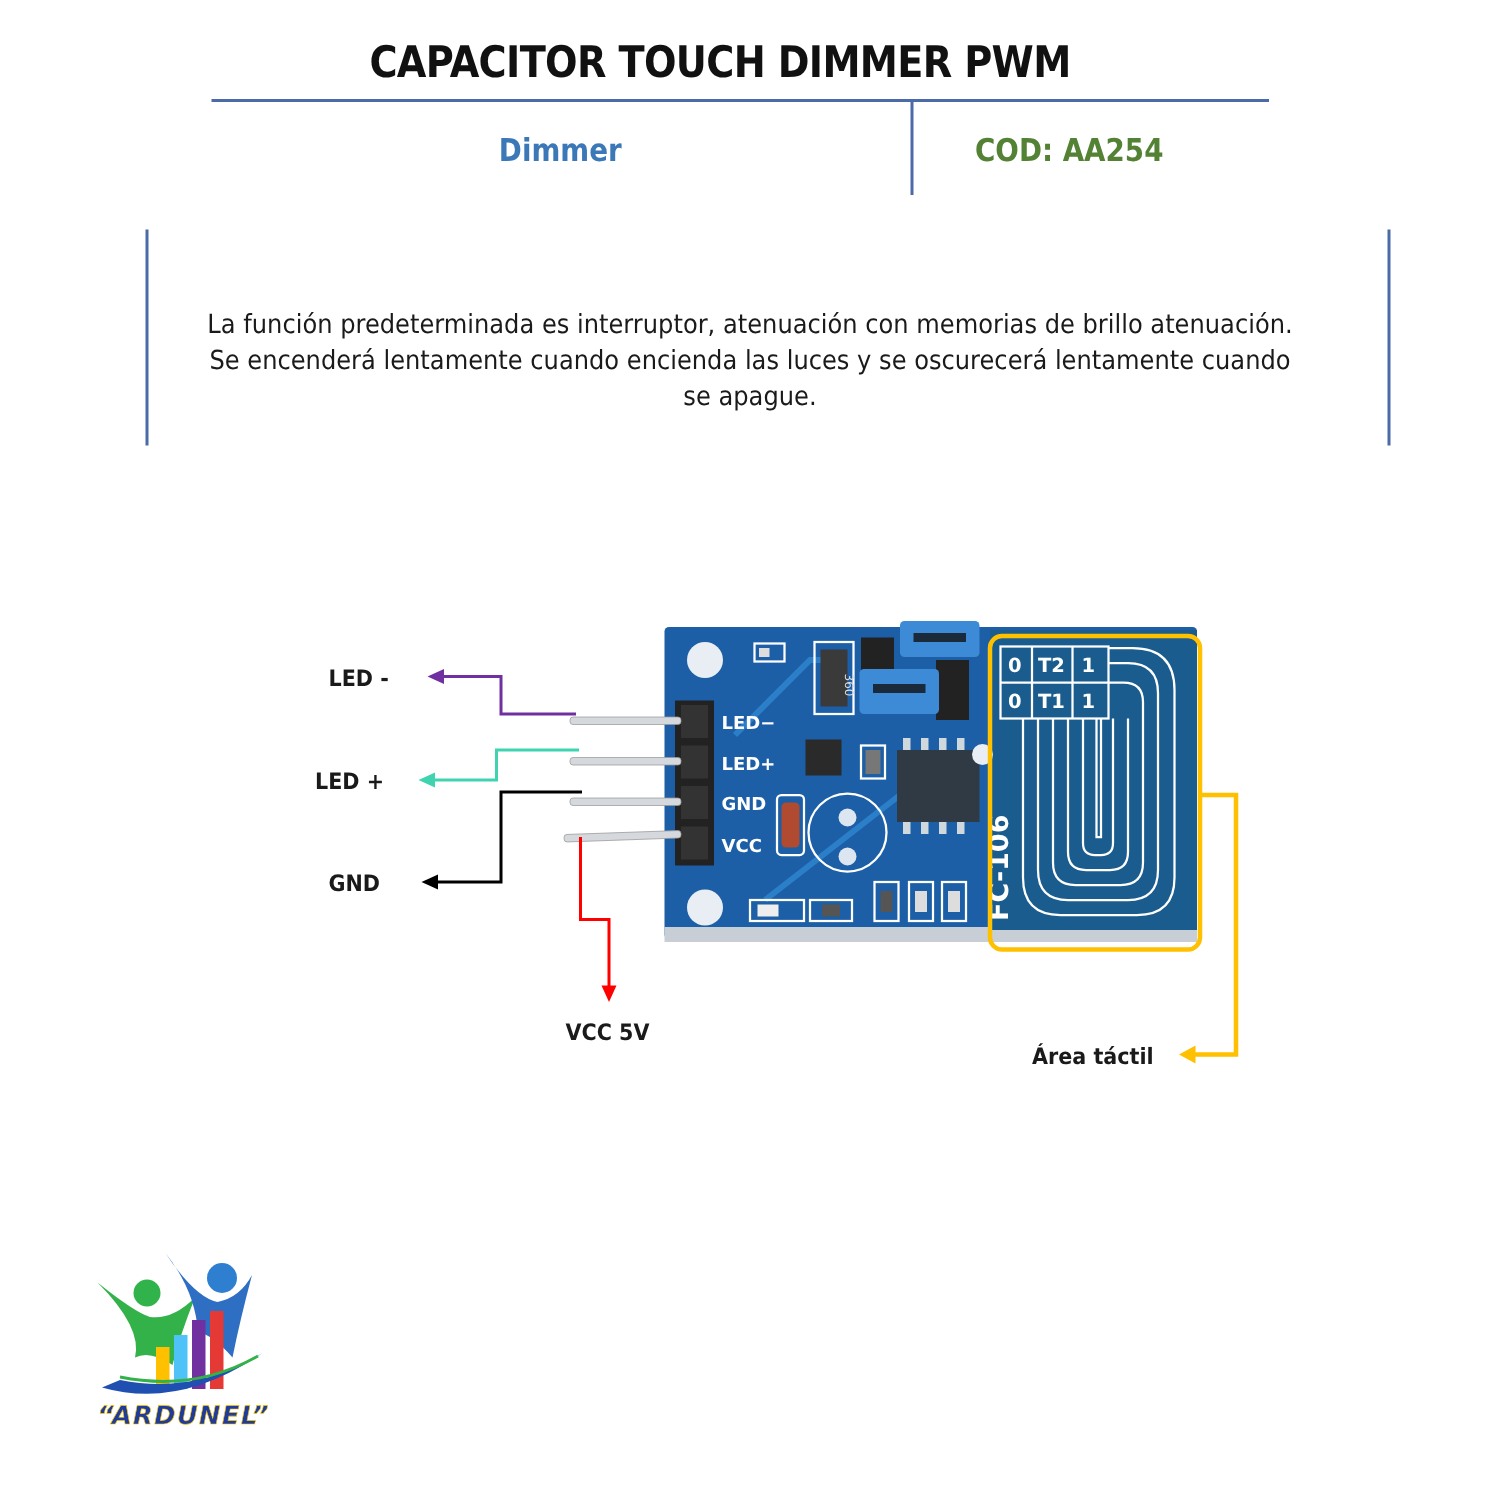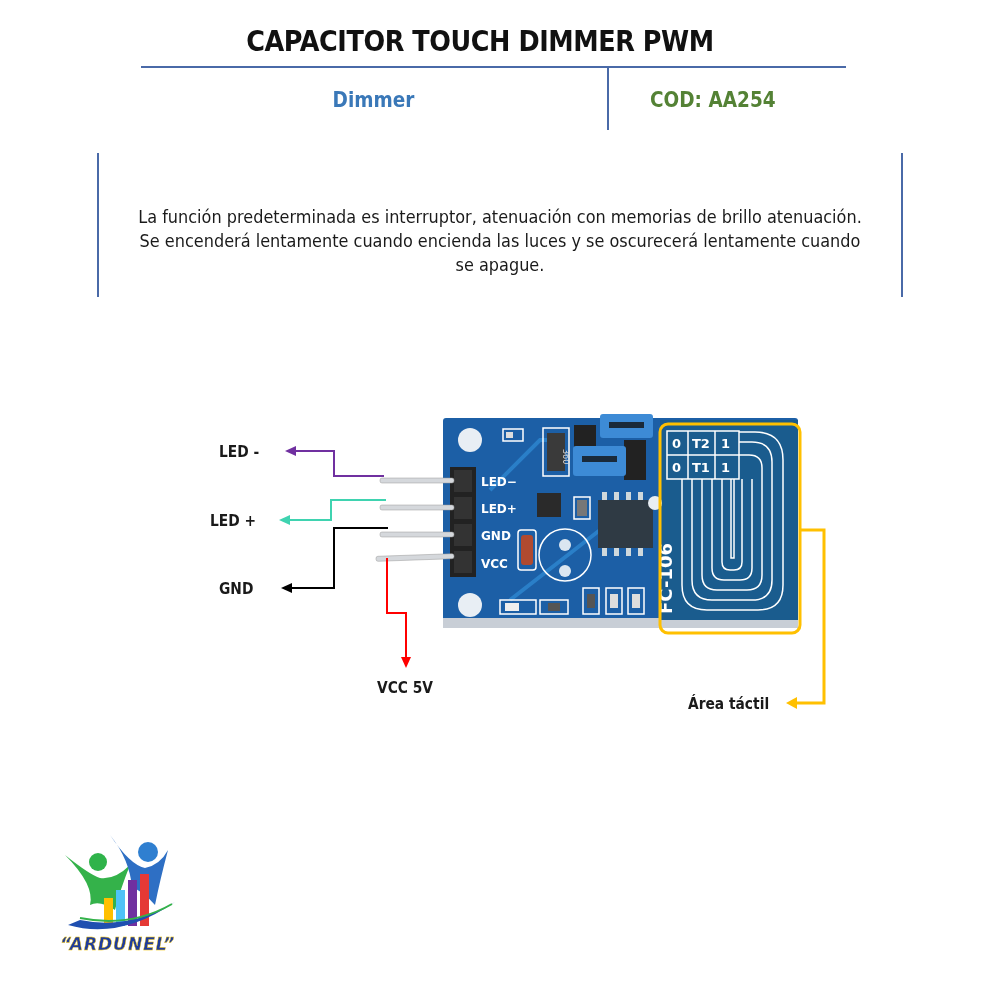--- a/index.html
+++ b/index.html
@@ -2,26 +2,26 @@
 <html><head>
   <meta charset="utf-8">
   <style>
     html, body { margin: 0; padding: 0; background: #ffffff; }
     body { width: 1000px; height: 1000px; position: relative; overflow: hidden; font-family: "DejaVu Sans", sans-serif; }
     .title { position: absolute; left: 0; top: 24px; width: 960px; text-align: center; font-family: "DejaVu Sans", sans-serif; font-weight: bold; font-size: 29px; letter-spacing: -0.5px; color: #111; transform: scaleX(0.88); transform-origin: 480px 0; }
     .hline { position: absolute; left: 141px; top: 66px; width: 705px; height: 2px; background: #4a6aa8; }
     .vline-top { position: absolute; left: 607px; top: 67px; width: 2px; height: 63px; background: #4a6aa8; }
     .subtitle-left { position: absolute; left: 140px; width: 467px; top: 88px; text-align: center; font-weight: bold; font-size: 21px; color: #3a78b8; transform: scaleX(0.88); }
     .subtitle-right { position: absolute; left: 650px; top: 88px; font-weight: bold; font-size: 21px; color: #548235; transform: scaleX(0.88); transform-origin: 0 0; }
-    .desc-box { position: absolute; left: 97px; top: 153px; width: 802px; height: 144px; border-left: 2px solid #4a6aa8; border-right: 2px solid #4a6aa8; }
+    .desc-box { position: absolute; left: 97px; top: 153px; width: 802px; height: 144px; border-left: 2px solid #4a6aa8; border-right: 2px solid #4a6aa8; padding-left: 24px; }
     .desc { position: absolute; left: 0; top: 52px; width: 802px; text-align: center; font-size: 17.5px; line-height: 24px; color: #1a1a1a; transform: scaleX(0.92); transform-origin: 401px 0; }
     .label { position: absolute; font-weight: bold; font-size: 15px; color: #1a1a1a; transform: scaleX(0.92); transform-origin: 0 0; }
     svg.diagram { position: absolute; left: 0; top: 0; }
     .logo { position: absolute; left: 60px; top: 830px; width: 120px; height: 135px; }
-    .logo-text { position: absolute; left: 0; top: 104px; width: 120px; text-align: left; font-family: "DejaVu Sans", sans-serif; font-weight: bold; font-style: italic; font-size: 17px; color: #1f3c9c; letter-spacing: 1px; -webkit-text-stroke: 0.4px #f3c400; }
+    .logo-text { position: absolute; left: 0; top: 104px; width: 120px; text-align: right; font-family: "DejaVu Sans", sans-serif; font-weight: bold; font-style: italic; font-size: 17px; color: #1f3c9c; letter-spacing: 1px; -webkit-text-stroke: 0.4px #f3c400; }
   </style>
 </head>
 <body>
 
 <div class="title">CAPACITOR TOUCH DIMMER PWM</div>
 <div class="hline"></div>
 <div class="vline-top"></div>
 <div class="subtitle-left">Dimmer</div>
 <div class="subtitle-right">COD: AA254</div>
 

